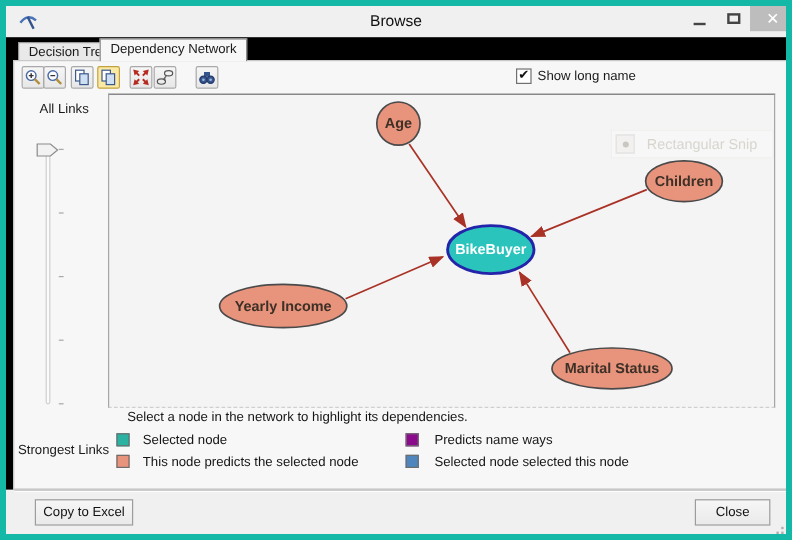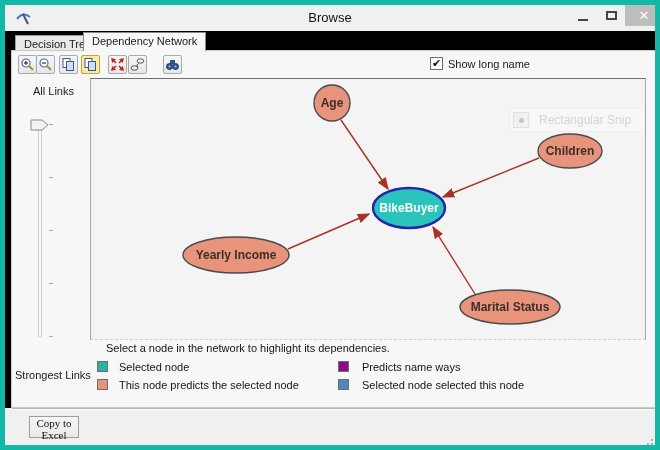--- a/index.html
+++ b/index.html
@@ -57,21 +57,21 @@
   .instruction { position:absolute; left:94px; top:291px; color:#151515; }
   .legend-sq { position:absolute; width:11px; height:11px; border:1px solid #6d6d6d; }
   .legend-lbl { position:absolute; color:#151515; white-space:nowrap;text-align:right; }
   
   .bottombar { position:absolute; left:0; top:403px; width:660px; height:47px; background:#f0f0f0; }
   .sep { position:absolute; left:7px; top:0; width:646px; height:2px;
          border-top:1px solid #b5b5b5; border-bottom:1px solid #fdfdfd; }
   .pushbtn { position:absolute; top:8px; height:22px; background:linear-gradient(#f6f6f6,#eaeaea);
              border:1px solid #9d9d9d; font-size:11px; font-family:"Liberation Sans",sans-serif;
              color:#111; padding:0 6px; }
-  .btn-copy-excel { left:24px; width:50px;font-family:Liberation Serif, serif; }
+  .btn-copy-excel { left:24px; width:82px; }
   .btn-close2 { left:574px; width:63px; }
   .grip { position:absolute; left:646px; top:31px; width:2px; height:2px; background:#aeaeae;
           box-shadow:-4px 4px 0 #aeaeae, 0 4px 0 #aeaeae, -8px 8px 0 #aeaeae, -4px 8px 0 #aeaeae, 0 8px 0 #aeaeae; }
   svg text { font-family:"Liberation Sans", sans-serif; font-weight:bold; }
 </style>
 </head>
 <body>
 
 <div class="window">
 
@@ -218,16 +218,17 @@
     <div class="legend-lbl" style="left:107px;top:328px">This node predicts the selected node</div>
     <div class="legend-sq" style="left: 326px; top: 310px; background: rgb(140, 10, 140);"></div>
     <div class="legend-lbl" style="left:350px;top:310px">Predicts name ways</div>
     <div class="legend-sq" style="left: 326px; top: 328px; background: rgb(78, 134, 189);"></div>
     <div class="legend-lbl" style="left:350px;top:328px">Selected node selected this node</div>
   </div>
 
   <div class="bottombar">
     <div class="sep"></div>
     <button class="pushbtn btn-copy-excel">Copy to Excel</button>
+    <button class="pushbtn btn-close2">Close</button>
     <div class="grip"></div>
   </div>
 
 </div>
 
 </body></html>

